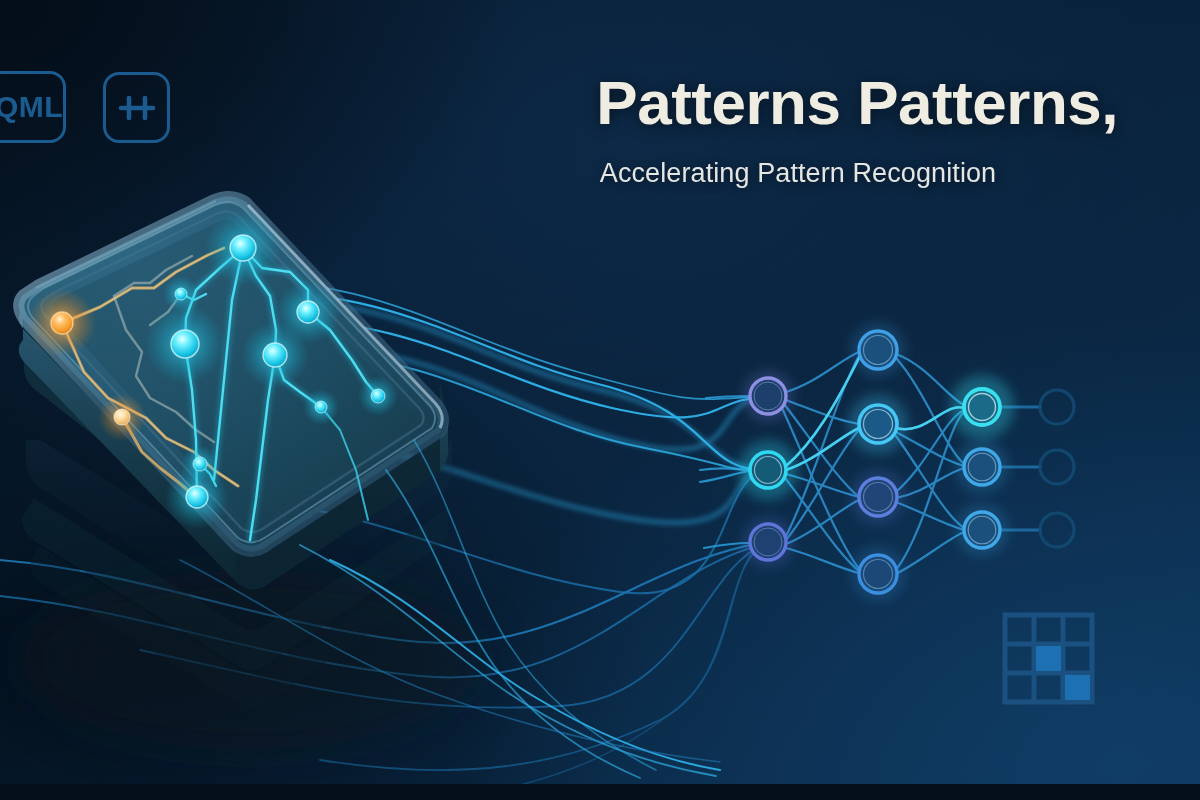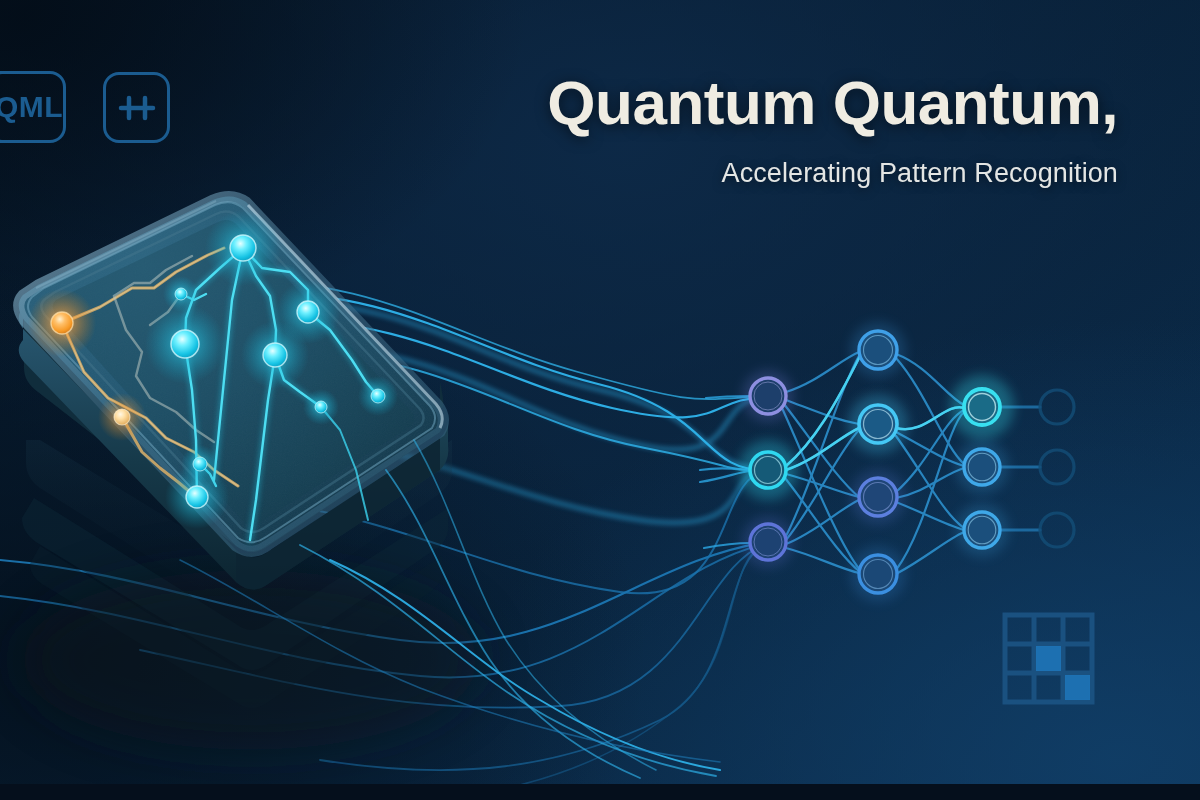--- a/index.html
+++ b/index.html
@@ -36,20 +36,21 @@
     font-family:"Liberation Sans", sans-serif;
   }
   .subhead{
     margin:22px 0 0 0;
     font-size:27px;
     font-weight:normal;
     letter-spacing:0.1px;
     color:#E4E6E4;
     text-shadow:0 2px 10px rgba(0,0,0,.5);
     font-family:"Liberation Sans", sans-serif;
+    text-align:center;
   }
 
   
   .badge{
     position:absolute;
     box-sizing:border-box;
     border:3px solid #1B5C90;
     border-radius:16px;
     display:flex;
     align-items:center;
@@ -452,18 +453,18 @@
           <line x1="14" y1="10" x2="14" y2="30"></line>
           <line x1="30" y1="10" x2="30" y2="30"></line>
           <line x1="6" y1="20" x2="38" y2="20"></line>
         </g>
       </svg>
     </span>
   </div>
 
   <div class="headline-wrap">
     <h1 class="headline">
-      <span>Quantum Quantum,</span><br>
+      <span>Patterns Patterns,</span><br>
     </h1>
     <p class="subhead">Accelerating Pattern Recognition</p>
   </div>
 
 </div>
 
 </body></html>

